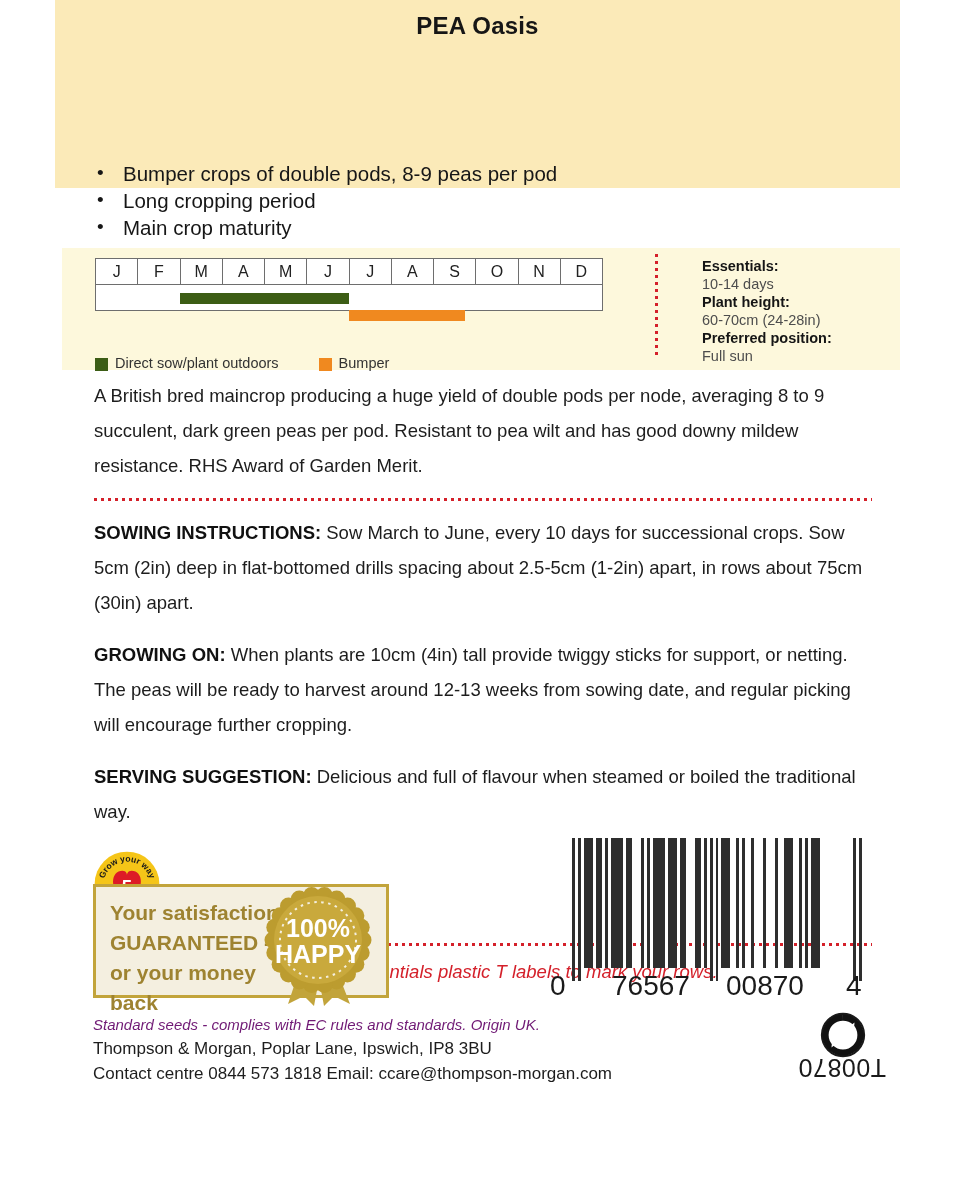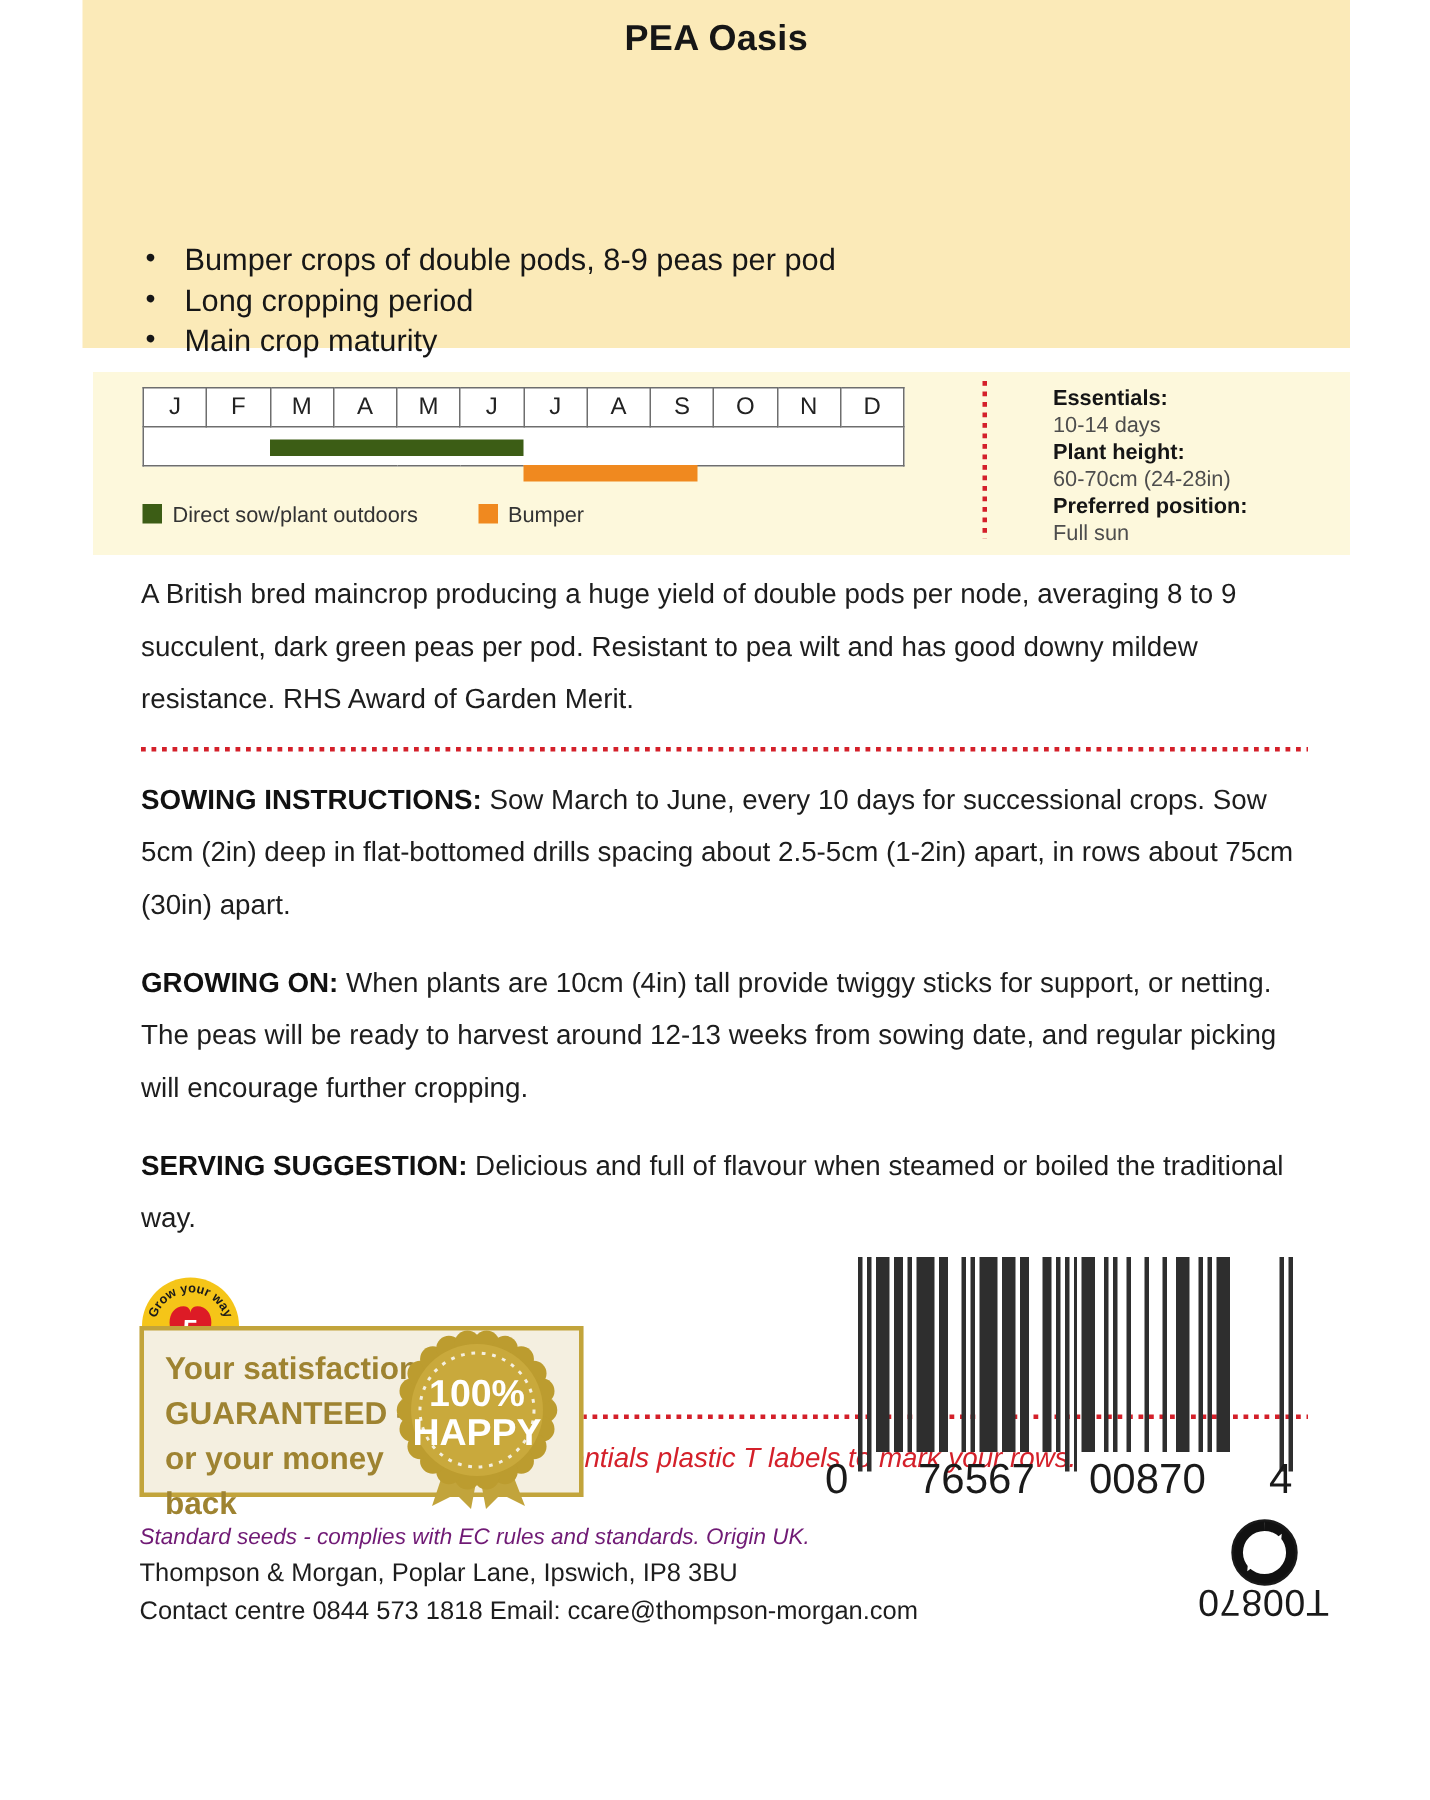--- a/index.html
+++ b/index.html
@@ -18,21 +18,21 @@
     background: #ffffff;
     overflow: hidden;
   }
 
   
   .banner {
     position: absolute;
     left: 55px;
     top: 0;
     width: 845px;
-    height: 232px;
+    height: 188px;
     background: #fbeab8;
   }
   .title {
     position: absolute;
     left: 0;
     top: 12px;
     width: 845px;
     text-align: center;
     font-size: 24px;
     font-weight: bold;
@@ -116,22 +116,23 @@
     position: absolute;
     left: 33px;
     top: 88px;
     display: flex;
     align-items: center;
     font-size: 14.5px;
     color: #333333;
   }
   .legend .item {
     display: flex;
-    align-items: flex-start;
+    align-items: flex-end;
     margin-right: 40px;
+    margin-top: 19px;
   }
   .swatch {
     width: 13px;
     height: 13px;
     margin-right: 7px;
     display: inline-block;
   }
   .swatch.sow { background: #3c5d15; }
   .swatch.harvest { background: #f0891f; }
 

